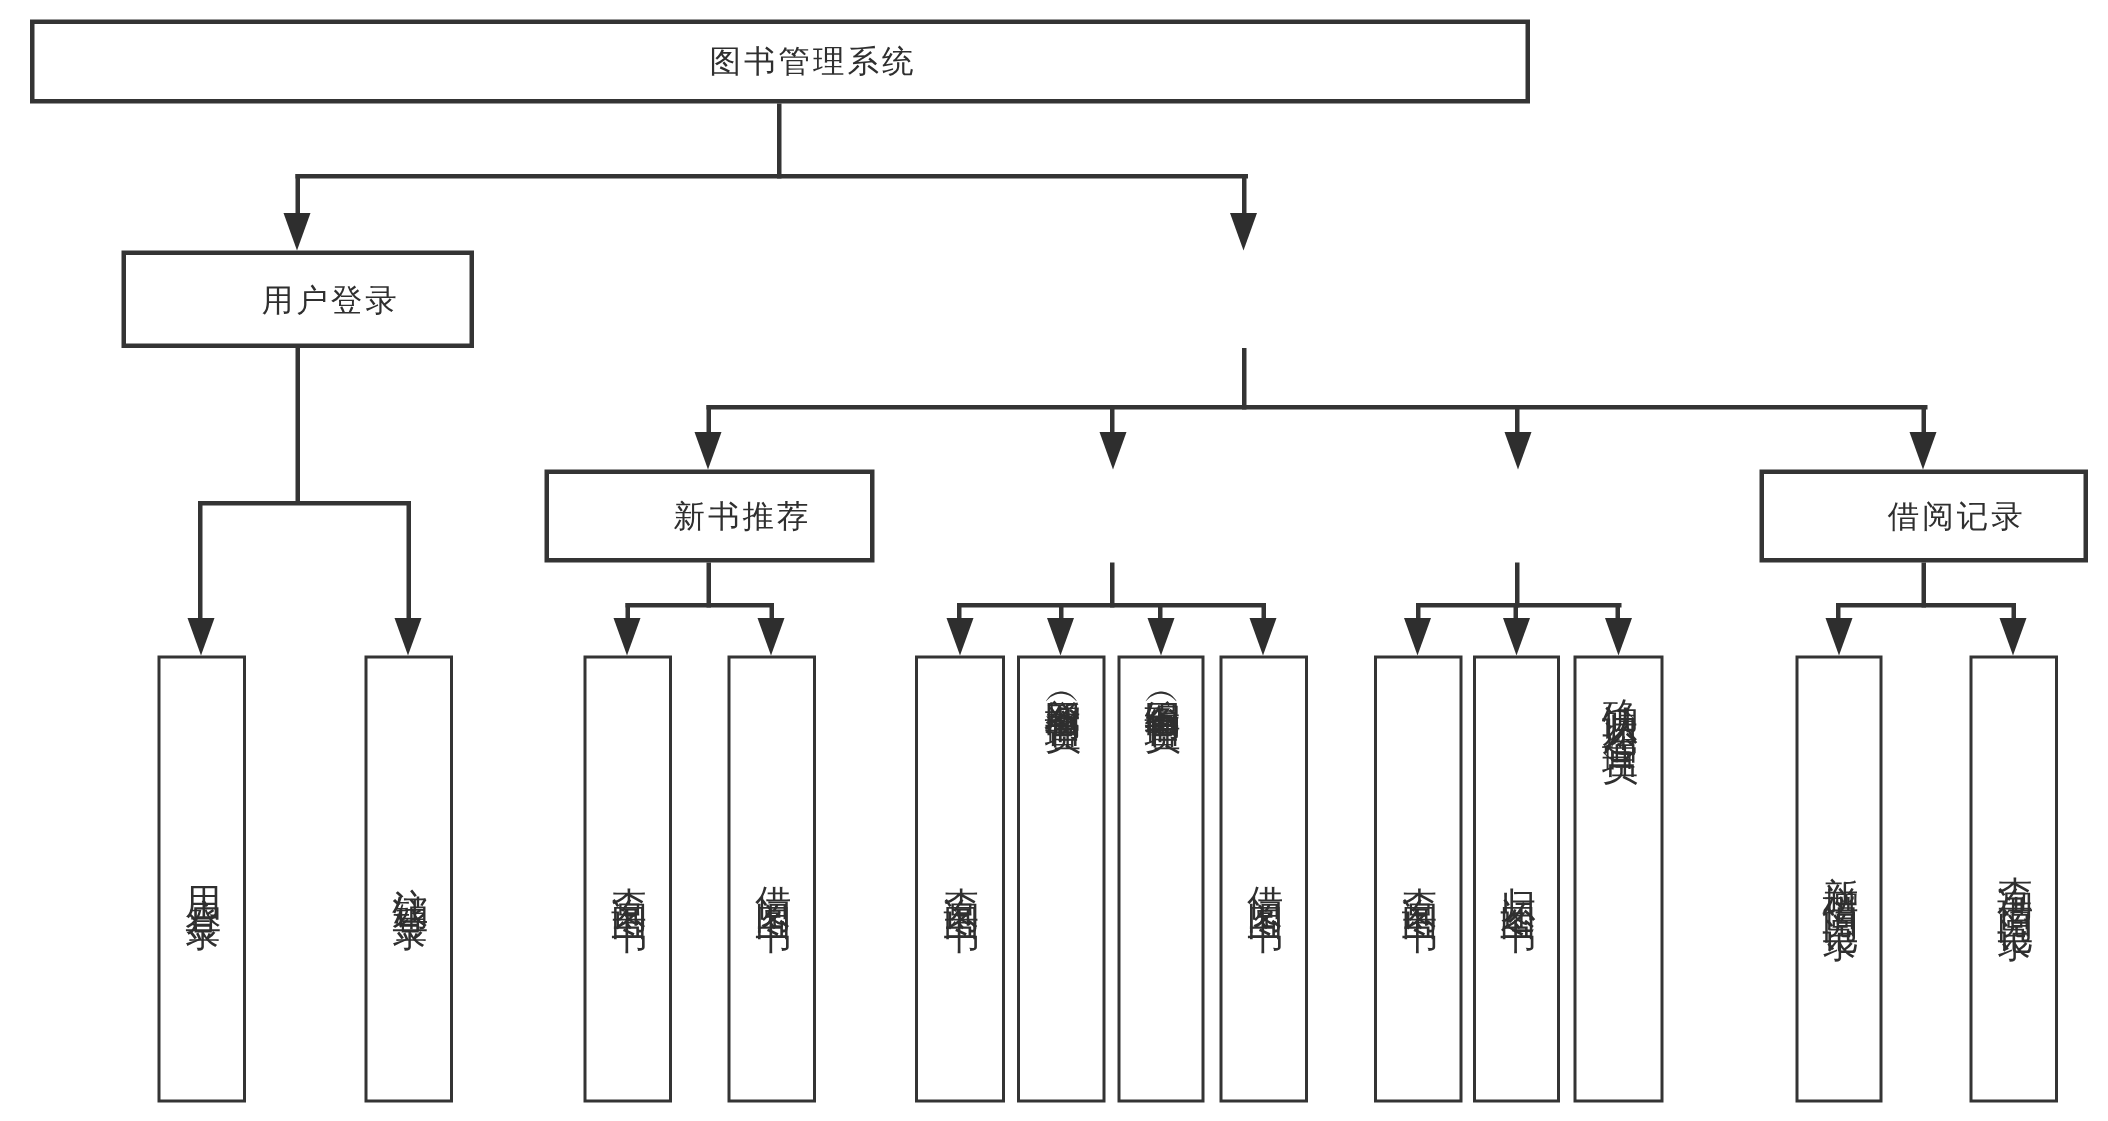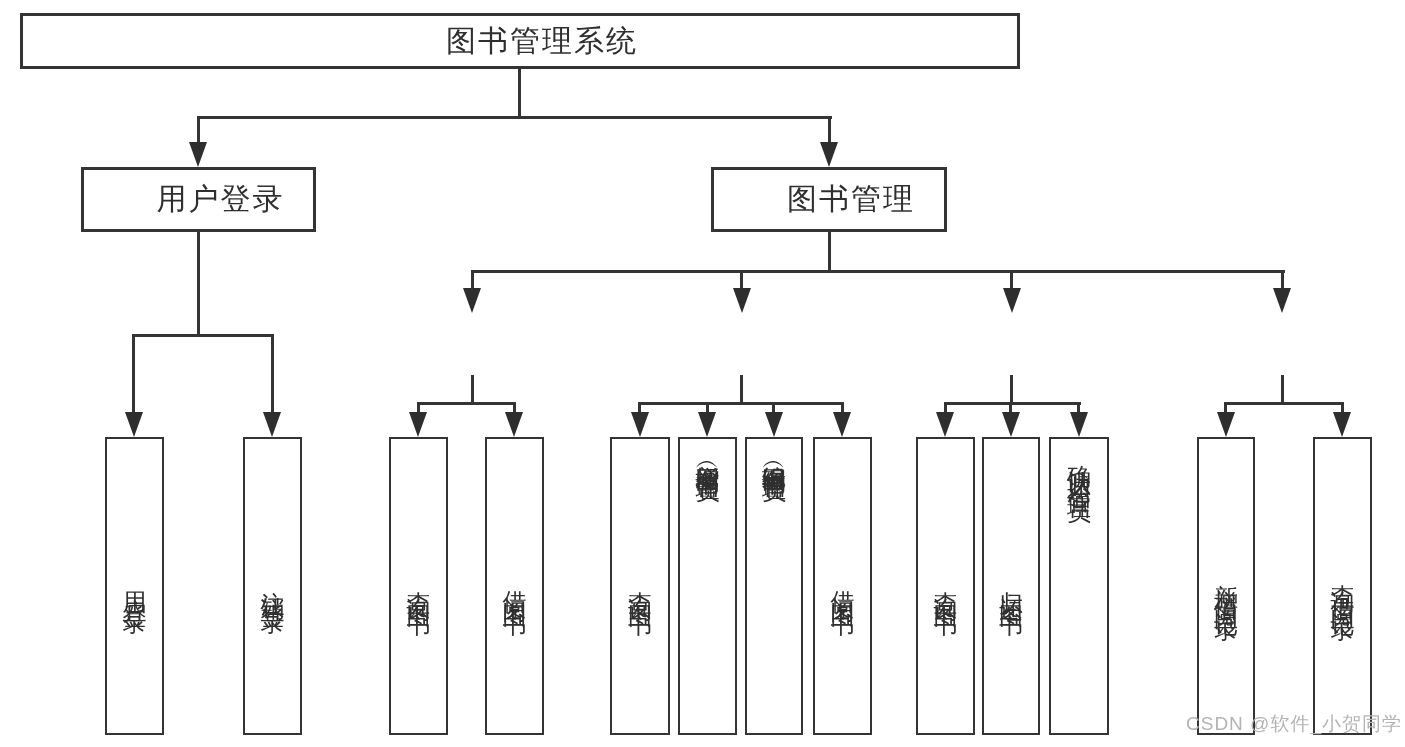--- a/index.html
+++ b/index.html
@@ -4,21 +4,21 @@
 <style>
   html,body{margin:0;padding:0;background:#ffffff;}
   .canvas{
     position:relative;width:1405px;height:747px;background:#ffffff;overflow:hidden;
     font-family:"Liberation Sans","DejaVu Sans",sans-serif;color:#2f2f2f;
   }
   .box{
     position:absolute;box-sizing:border-box;background:#ffffff;
     border:3px solid #343434;display:flex;align-items:center;justify-content:center;
   }
-  .hbox{font-size:30px;letter-spacing:2px;white-space:nowrap;padding-left:44px;}
+  .hbox{font-size:21px;letter-spacing:2px;white-space:nowrap;padding-left:44px;}
   .vbox{
     border-width:2px;writing-mode:vertical-rl;text-orientation:mixed;
     font-size:24px;line-height:1;
   }
   .vbox.center{justify-content:center;}
   .vbox.top{justify-content:flex-start;padding-top:7px;}
   .sp7{letter-spacing:7px;}
   .sp5{letter-spacing:5px;}
   .sp2{letter-spacing:2px;}
   .vline,.hline{position:absolute;background:#343434;}
@@ -36,25 +36,26 @@
 </style>
 </head>
 <body>
 
 <div class="canvas">
 
   <div class="box hbox" style="left:20px;top:13px;width:1000px;height:56px;">图书管理系统</div>
 
   <div class="box hbox" style="left:81px;top:167px;width:235px;height:65px;">用户登录</div>
 
-  <div class="box hbox" style="left:711px;top:167px;width:236px;height:65px;">图书管理</div>
+
+  <div class="box hbox" style="left:363px;top:313px;width:220px;height:62px;">新书推荐</div>
 
 
 
-
+  <div class="box hbox" style="left:1173px;top:313px;width:219px;height:62px;">借阅记录</div>
 
   <div class="box vbox center sp7" style="left:105px;top:437px;width:59px;height:298px;">用户登录</div>
   <div class="box vbox center sp7" style="left:243px;top:437px;width:59px;height:298px;">注销登录</div>
 
   <div class="box vbox center sp7" style="left:389px;top:437px;width:59px;height:298px;">查询图书</div>
   <div class="box vbox center sp7" style="left:485px;top:437px;width:59px;height:298px;">借阅图书</div>
 
   <div class="box vbox center sp7" style="left:610px;top:437px;width:60px;height:298px;">查询图书</div>
   <div class="box vbox top sp2" style="left:678px;top:437px;width:59px;height:298px;">新增图书（管理员）</div>
   <div class="box vbox top sp2" style="left:745px;top:437px;width:58px;height:298px;">编辑图书（管理员）</div>
@@ -119,15 +120,14 @@
   <div class="arrow" style="left:1002px;top:412px;"></div>
   <div class="arrow" style="left:1070px;top:412px;"></div>
 
   <div class="vline" style="left:1281px;top:375px;height:30px;"></div>
   <div class="hline" style="left:1224px;top:402px;width:120px;"></div>
   <div class="vline" style="left:1224px;top:402px;height:11px;"></div>
   <div class="vline" style="left:1341px;top:402px;height:11px;"></div>
   <div class="arrow" style="left:1217px;top:412px;"></div>
   <div class="arrow" style="left:1333px;top:412px;"></div>
 
-  <div class="watermark">CSDN @软件_小贺同学</div>
 
 </div>
 
 </body></html>

